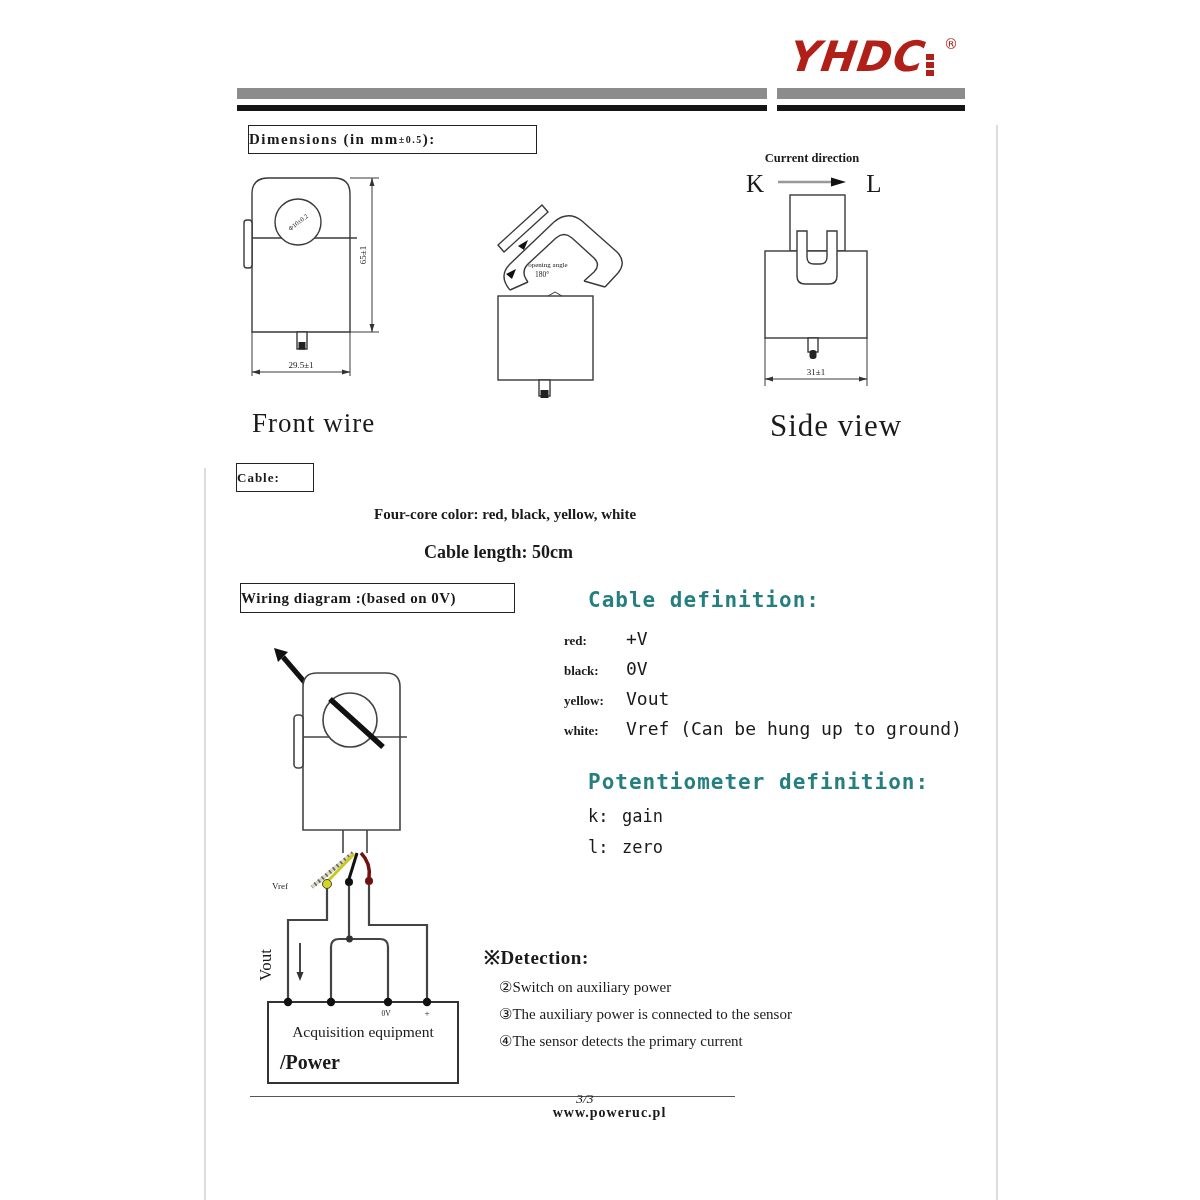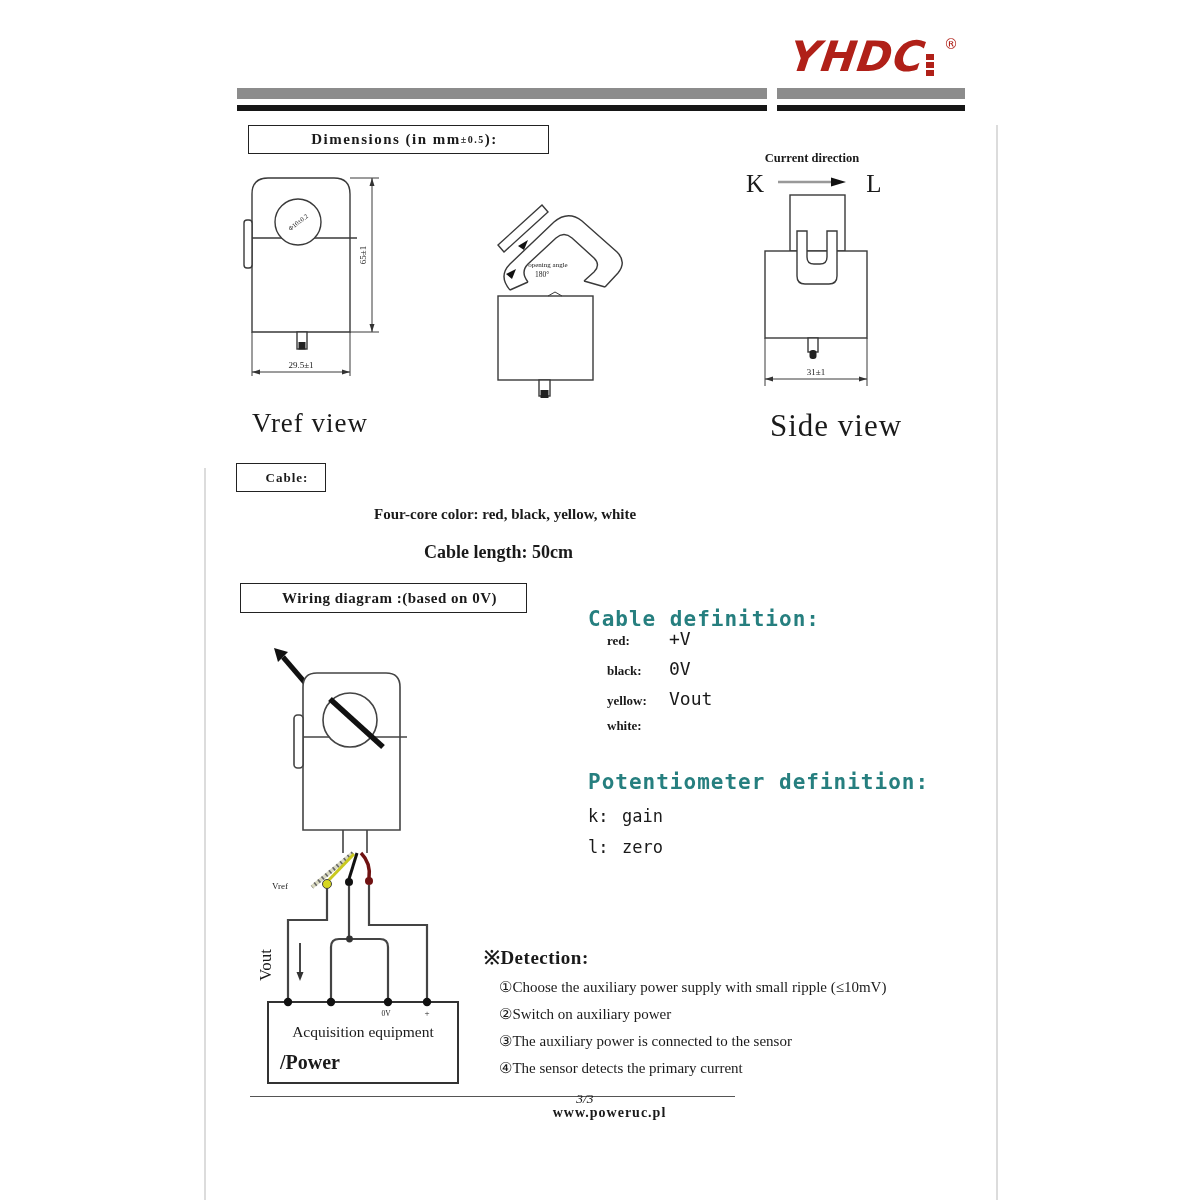--- a/index.html
+++ b/index.html
@@ -2,21 +2,21 @@
 <html><head>
 <meta charset="utf-8">
 <style>
   html,body{margin:0;padding:0;background:#fff;}
   .page{position:relative;width:1200px;height:1200px;background:#ffffff;overflow:hidden;
         font-family:"Liberation Serif",serif;color:#1a1a1a;}
   .abs{position:absolute;}
   .serif{font-family:"Liberation Serif",serif;}
   .mono{font-family:"DejaVu Sans Mono",monospace;}
   .teal{color:#267f7f;}
-  .boxed{border:1.4px solid #222;display:flex;align-items:center;justify-content:center;padding-left:12px;}
+  .boxed{border:1.4px solid #222;display:flex;align-items:center;justify-content:flex-start;}
   .logo{font-family:"DejaVu Sans",sans-serif;font-style:italic;font-weight:800;
         font-size:42px;color:#b02018;transform:skewX(-8deg);letter-spacing:1px;line-height:1;}
   .bar{position:absolute;}
   .defrow{display:flex;align-items:baseline;height:30px;}
   .defrow .lbl{font-family:"Liberation Serif",serif;font-size:13px;font-weight:600;width:62px;flex:none;}
   .defrow .val{font-family:"DejaVu Sans Mono",monospace;font-size:18px;}
   .potrow{display:flex;align-items:baseline;height:31px;font-family:"DejaVu Sans Mono",monospace;font-size:17px;}
   .potrow .lbl{width:34px;flex:none;}
   .detitem{line-height:27px;font-size:15px;}
   svg text{font-family:"Liberation Serif",serif;fill:#1a1a1a;}
@@ -107,21 +107,21 @@
       <path d="M30,193 V241 M132,193 V241" stroke-width="1"></path>
       <path d="M30,234 H132" stroke-width="1"></path>
     </g>
     <g fill="#333" stroke="none">
       <polygon points="30,234 38,231.5 38,236.5"></polygon>
       <polygon points="132,234 124,231.5 124,236.5"></polygon>
     </g>
     <text x="81" y="230" font-size="9" text-anchor="middle">31±1</text>
   </svg>
 
-  <div class="abs serif" style="left:252px;top:408px;font-size:27px;letter-spacing:1px;">Vref view</div>
+  <div class="abs serif" style="left:252px;top:408px;font-size:27px;letter-spacing:1px;">Front wire</div>
   <div class="abs serif" style="left:770px;top:408px;font-size:31px;letter-spacing:1px;">Side view</div>
 
   <div class="abs boxed" style="left:236px;top:463px;width:76px;height:27px;font-size:13px;font-weight:bold;letter-spacing:1px;border-style:solid;">Cable:</div>
   <div class="abs serif" style="left:374px;top:506px;font-size:15px;font-weight:600;">Four-core color: red, black, yellow, white</div>
   <div class="abs serif" style="left:424px;top:542px;font-size:18px;font-weight:600;">Cable length: 50cm</div>
 
   <div class="abs boxed" style="left:240px;top:583px;width:273px;height:28px;font-size:15px;font-weight:bold;letter-spacing:0.5px;">Wiring diagram :(based on 0V)</div>
 
   <svg class="abs" style="left:250px;top:625px;" width="230" height="470" viewBox="0 0 230 470">
 
@@ -167,54 +167,54 @@
       <circle cx="81" cy="377" r="4.2"></circle>
       <circle cx="138" cy="377" r="4.2"></circle>
       <circle cx="177" cy="377" r="4.2"></circle>
     </g>
     <text x="136" y="391" font-size="7.5" text-anchor="middle">0V</text>
     <text x="177" y="391" font-size="9" text-anchor="middle">+</text>
     <text x="113" y="412" font-size="15.5" text-anchor="middle">Acquisition equipment</text>
     <text x="30" y="444" font-size="20" font-weight="bold">/Power</text>
   </svg>
 
-  <div class="abs mono teal" style="left:588px;top:588px;font-size:21px;font-weight:bold;letter-spacing:1px;margin-top:19px;">Cable definition:</div>
-  <div class="abs" style="left:607px;top:628px;width:410px;">
+  <div class="abs mono teal" style="left:588px;top:588px;font-size:21px;font-weight:bold;letter-spacing:1px;">Cable definition:</div>
+  <div class="abs" style="left:564px;top:628px;width:410px;">
     <div class="defrow">
       <span class="lbl">red:</span>
       <span class="val">+V</span>
     </div>
     <div class="defrow">
       <span class="lbl">black:</span>
       <span class="val">0V</span>
     </div>
     <div class="defrow">
       <span class="lbl">yellow:</span>
       <span class="val">Vout</span>
     </div>
     <div class="defrow">
       <span class="lbl">white:</span>
+      <span class="val">Vref (Can be hung up to ground)</span>
     </div>
   </div>
 
   <div class="abs mono teal" style="left:588px;top:770px;font-size:21px;font-weight:bold;letter-spacing:1px;">Potentiometer definition:</div>
   <div class="abs" style="left:588px;top:806px;width:300px;">
     <div class="potrow">
       <span class="lbl">k:</span>
       <span>gain</span>
     </div>
     <div class="potrow">
       <span class="lbl">l:</span>
       <span>zero</span>
     </div>
   </div>
 
   <div class="abs serif" style="left:484px;top:944px;font-size:19px;font-weight:600;letter-spacing:0.5px;">※Detection:</div>
   <div class="abs serif" style="left:499px;top:974px;width:490px;">
-    <div class="detitem">①Choose the auxiliary power supply with small ripple (≤10mV)</div>
     <div class="detitem">②Switch on auxiliary power</div>
     <div class="detitem">③The auxiliary power is connected to the sensor</div>
     <div class="detitem">④The sensor detects the primary current</div>
   </div>
 
   <div class="abs" style="left:250px;top:1096px;width:485px;border-top:1.5px solid #555;"></div>
   <div class="abs serif" style="left:517px;top:1105px;width:185px;text-align:center;font-size:14px;font-weight:bold;letter-spacing:1px;">www.poweruc.pl</div>
   <div class="abs serif" style="left:545px;top:1091px;width:80px;text-align:center;font-size:13.5px;font-style:italic;">3/3</div>
 
 </div>

